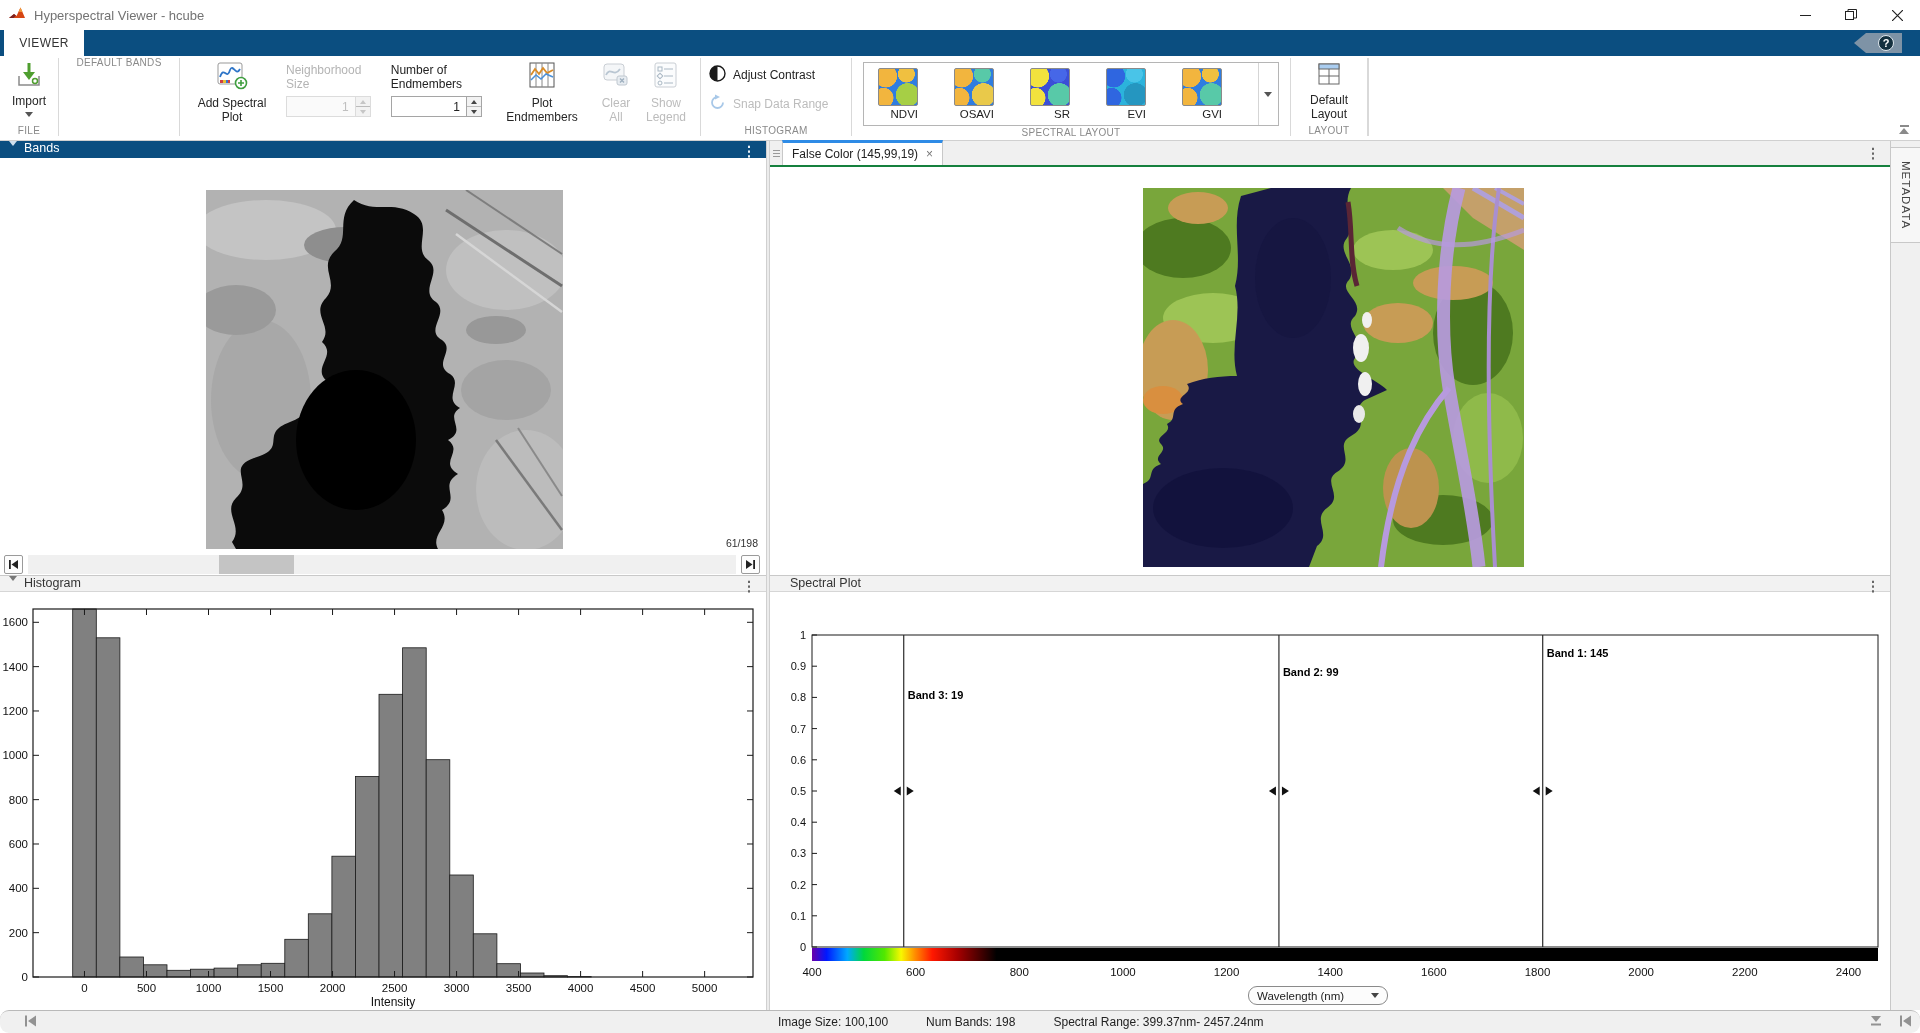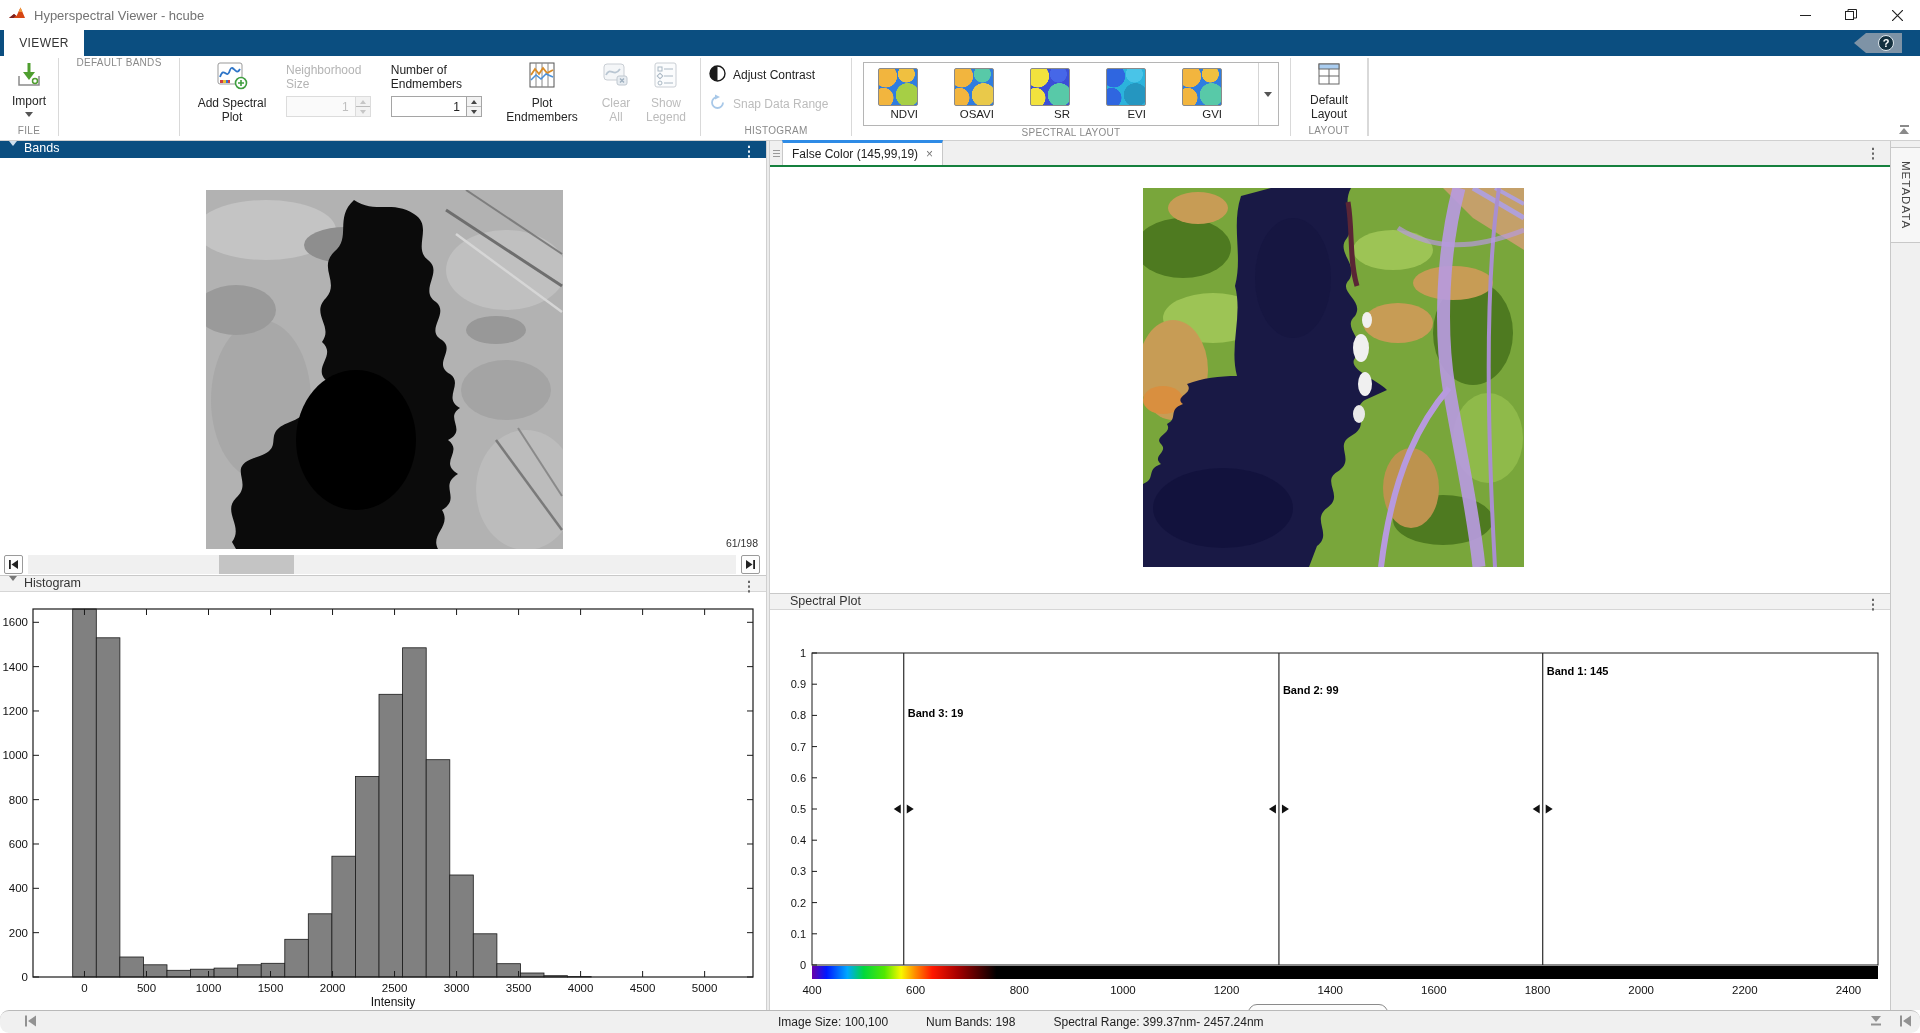--- a/index.html
+++ b/index.html
@@ -97,21 +97,21 @@
   #right-tabbar { height:26px; background:#f0f0f0; border-bottom:2px solid #15803d; display:flex; align-items:flex-end; position:relative; }
   #tab-grip { width:12px; height:24px; display:flex; flex-direction:column; justify-content:center; gap:2px; align-items:center; }
   #tab-grip i { display:block; width:7px; height:1px; background:#9a9a9a; }
   #fc-tab { height:25px; background:#fff; border:1px solid #c8c8c8; border-bottom:none; border-top:3px solid #2e8be6;
     display:flex; align-items:center; gap:8px; padding:0 9px; font-size:12px; color:#222; }
   #fc-tab .close-x { color:#777; font-size:12px; }
   #right-tabbar .dots { position:absolute; right:10px; top:4px; color:#666; font-size:14px; font-weight:bold; }
   #image-area { position:absolute; left:0; top:26px; width:1120px; height:404px; background:#fff; }
   #falsecolor-image { position:absolute; left:373px; top:21px; width:381px; height:379px; }
 
-  #spectral-panel { position:absolute; left:0; top:452px; width:1120px; height:439px;border-radius:28px; }
+  #spectral-panel { position:absolute; left:0; top:434px; width:1120px; height:439px;border-radius:28px; }
   #spectral-panel .panel-header { border-top:1px solid #c9c9c9; }
   #spec-svg { position:absolute; left:0; top:22px; }
   #wavelength-dropdown { position:absolute; left:478px; top:411px; width:140px; height:19px; border:1px solid #8a8a8a; border-radius:9px;
     background:#fcfcfc; display:flex; align-items:center; font-size:11.5px; color:#222; padding:0 8px; justify-content:space-between; }
   #wavelength-dropdown .tri-dn { border-left:4px solid transparent; border-right:4px solid transparent; border-top:5px solid #444; }
 
   
   #statusbar { position:absolute; left:0; top:1010px; width:1920px; height:23px; background:#f0f0f0; border-top:1px solid #b9b9b9;
     display:flex; align-items:center; font-size:12px; color:#222;border-radius:9px; }
   #statusbar .skip-left { margin-left:24px; }

